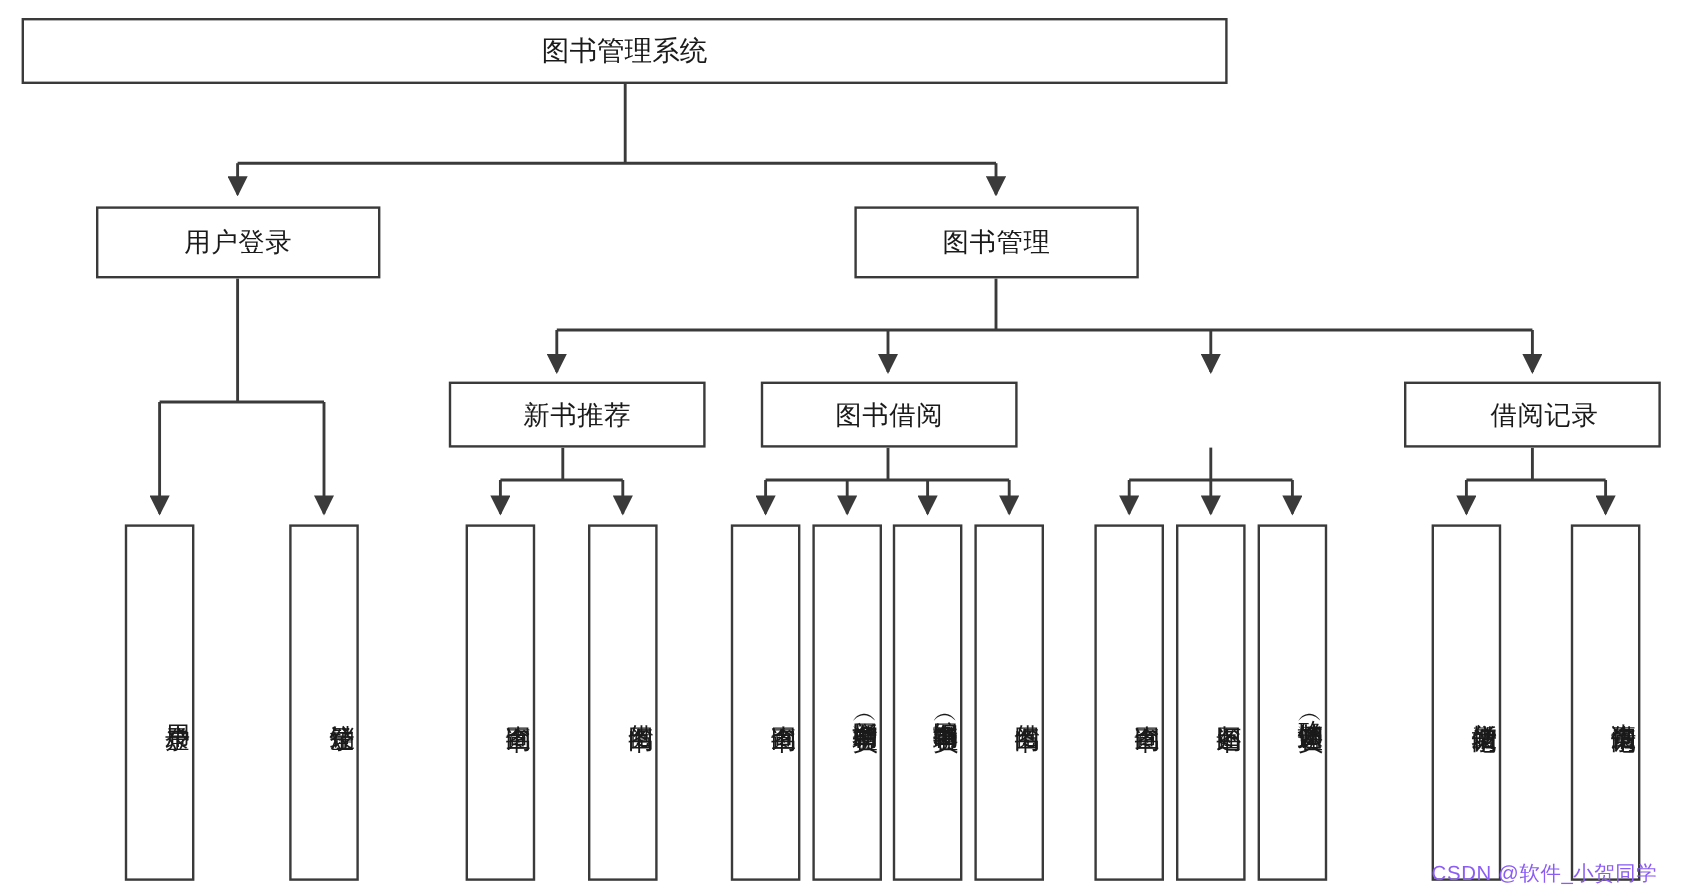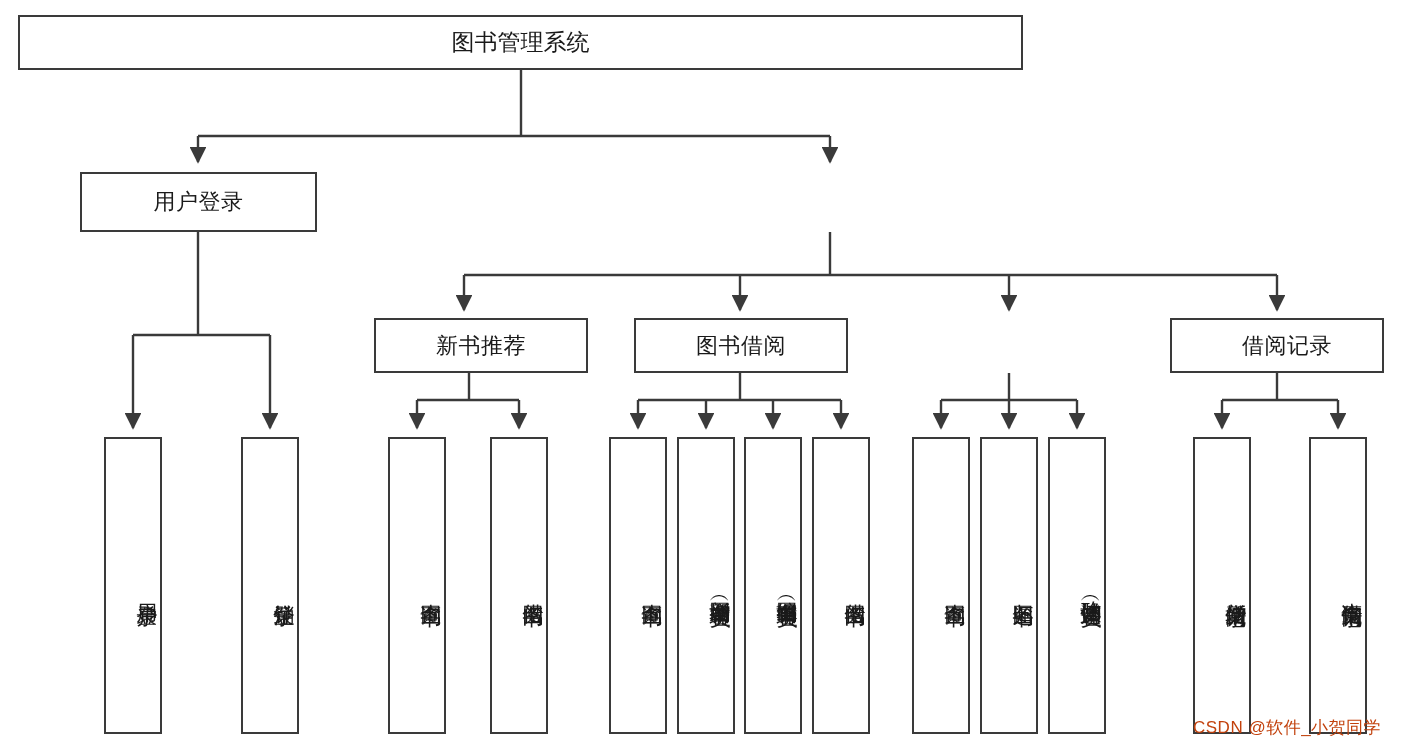--- a/index.html
+++ b/index.html
@@ -55,21 +55,21 @@
     padding-top: 6px;
   }
   .leaf-inner {
     writing-mode: vertical-rl;
     text-orientation: upright;
     text-align: center;
   }
   .watermark {
     position: absolute;
     font-size: 17px;
-    color: #c2410c;
+    color: #8b5cf6;
     white-space: nowrap;
     letter-spacing: 0.5px;
   }
 </style>
 </head>
 <body>
 
 <div id="canvas">
 
   <svg id="wires" viewBox="0 0 1405 747">
@@ -123,20 +123,23 @@
   </svg>
 
   <div class="node node-title" style="left:18px; top:15px; width:1005px; height:55px;">
     <span>图书管理系统</span>
   </div>
 
   <div class="node node-h" style="left:80px; top:172px; width:237px; height:60px;">
     <span>用户登录</span>
   </div>
 
+  <div class="node node-h" style="left:712px; top:172px; width:237px; height:60px;">
+    <span>图书管理</span>
+  </div>
 
   <div class="node node-h" style="left:362px; top:318px; width:214px; height:55px;margin-left:12px;">
     <span>新书推荐</span>
   </div>
 
   <div class="node node-h" style="left:634px; top:318px; width:214px; height:55px;">
     <span>图书借阅</span>
   </div>
 
 

